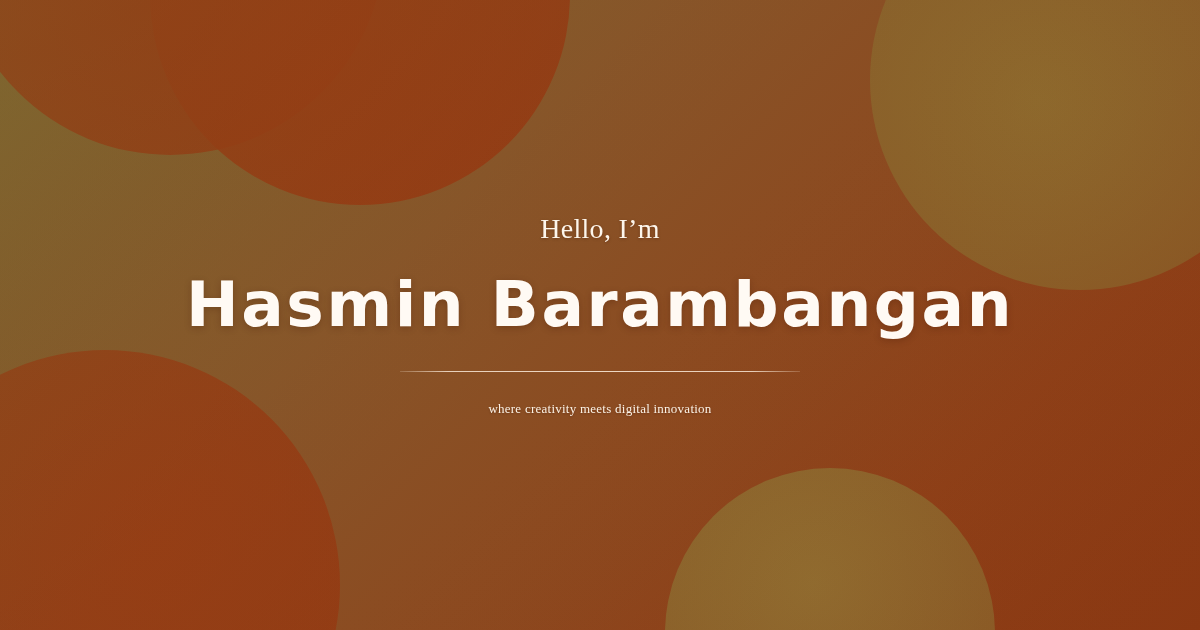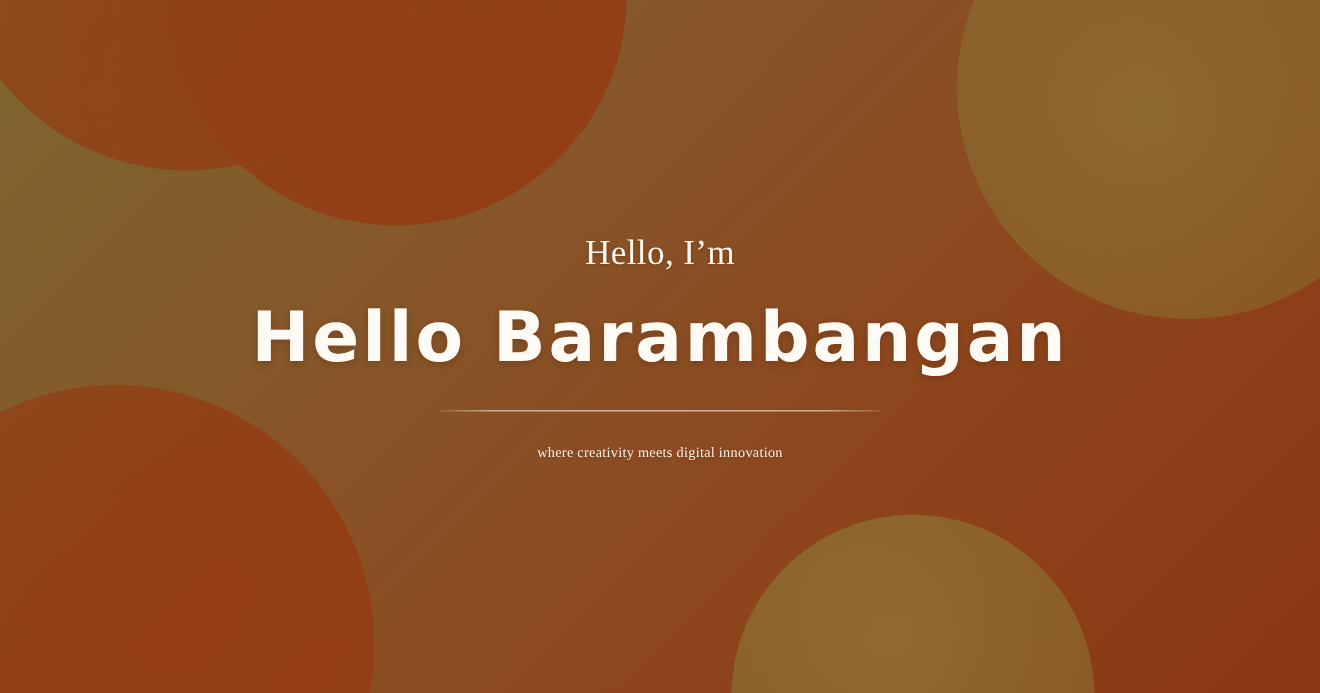--- a/index.html
+++ b/index.html
@@ -119,21 +119,21 @@
     display:flex;
     flex-direction:column;
     align-items:center;
     justify-content:center;
     text-align:center;
     z-index:5;
   }
 
   .eyebrow {
     font-family:"Liberation Serif", serif;
-    font-size:32px;
+    font-size:28px;
     font-weight:400;
     color:#fdf6ec;
     letter-spacing:0.3px;
     line-height:1;
     text-shadow:0 1px 3px rgba(60,20,4,0.30);
   }
 
   .name {
     margin-top:29px;
     font-family:"DejaVu Sans", sans-serif;
@@ -179,20 +179,20 @@
   <div class="blob blob-tr"></div>
   <div class="blob blob-bl"></div>
   <div class="blob blob-bc"></div>
 
   <div class="sheen"></div>
 
   <div class="content">
 
     <div class="eyebrow">Hello, I’m</div>
 
-    <h1 class="name">Hello Barambangan</h1>
+    <h1 class="name">Hasmin Barambangan</h1>
 
     <div class="divider"></div>
 
     <div class="tagline">where creativity meets digital innovation</div>
 
   </div>
 </div>
 
 </body></html>

